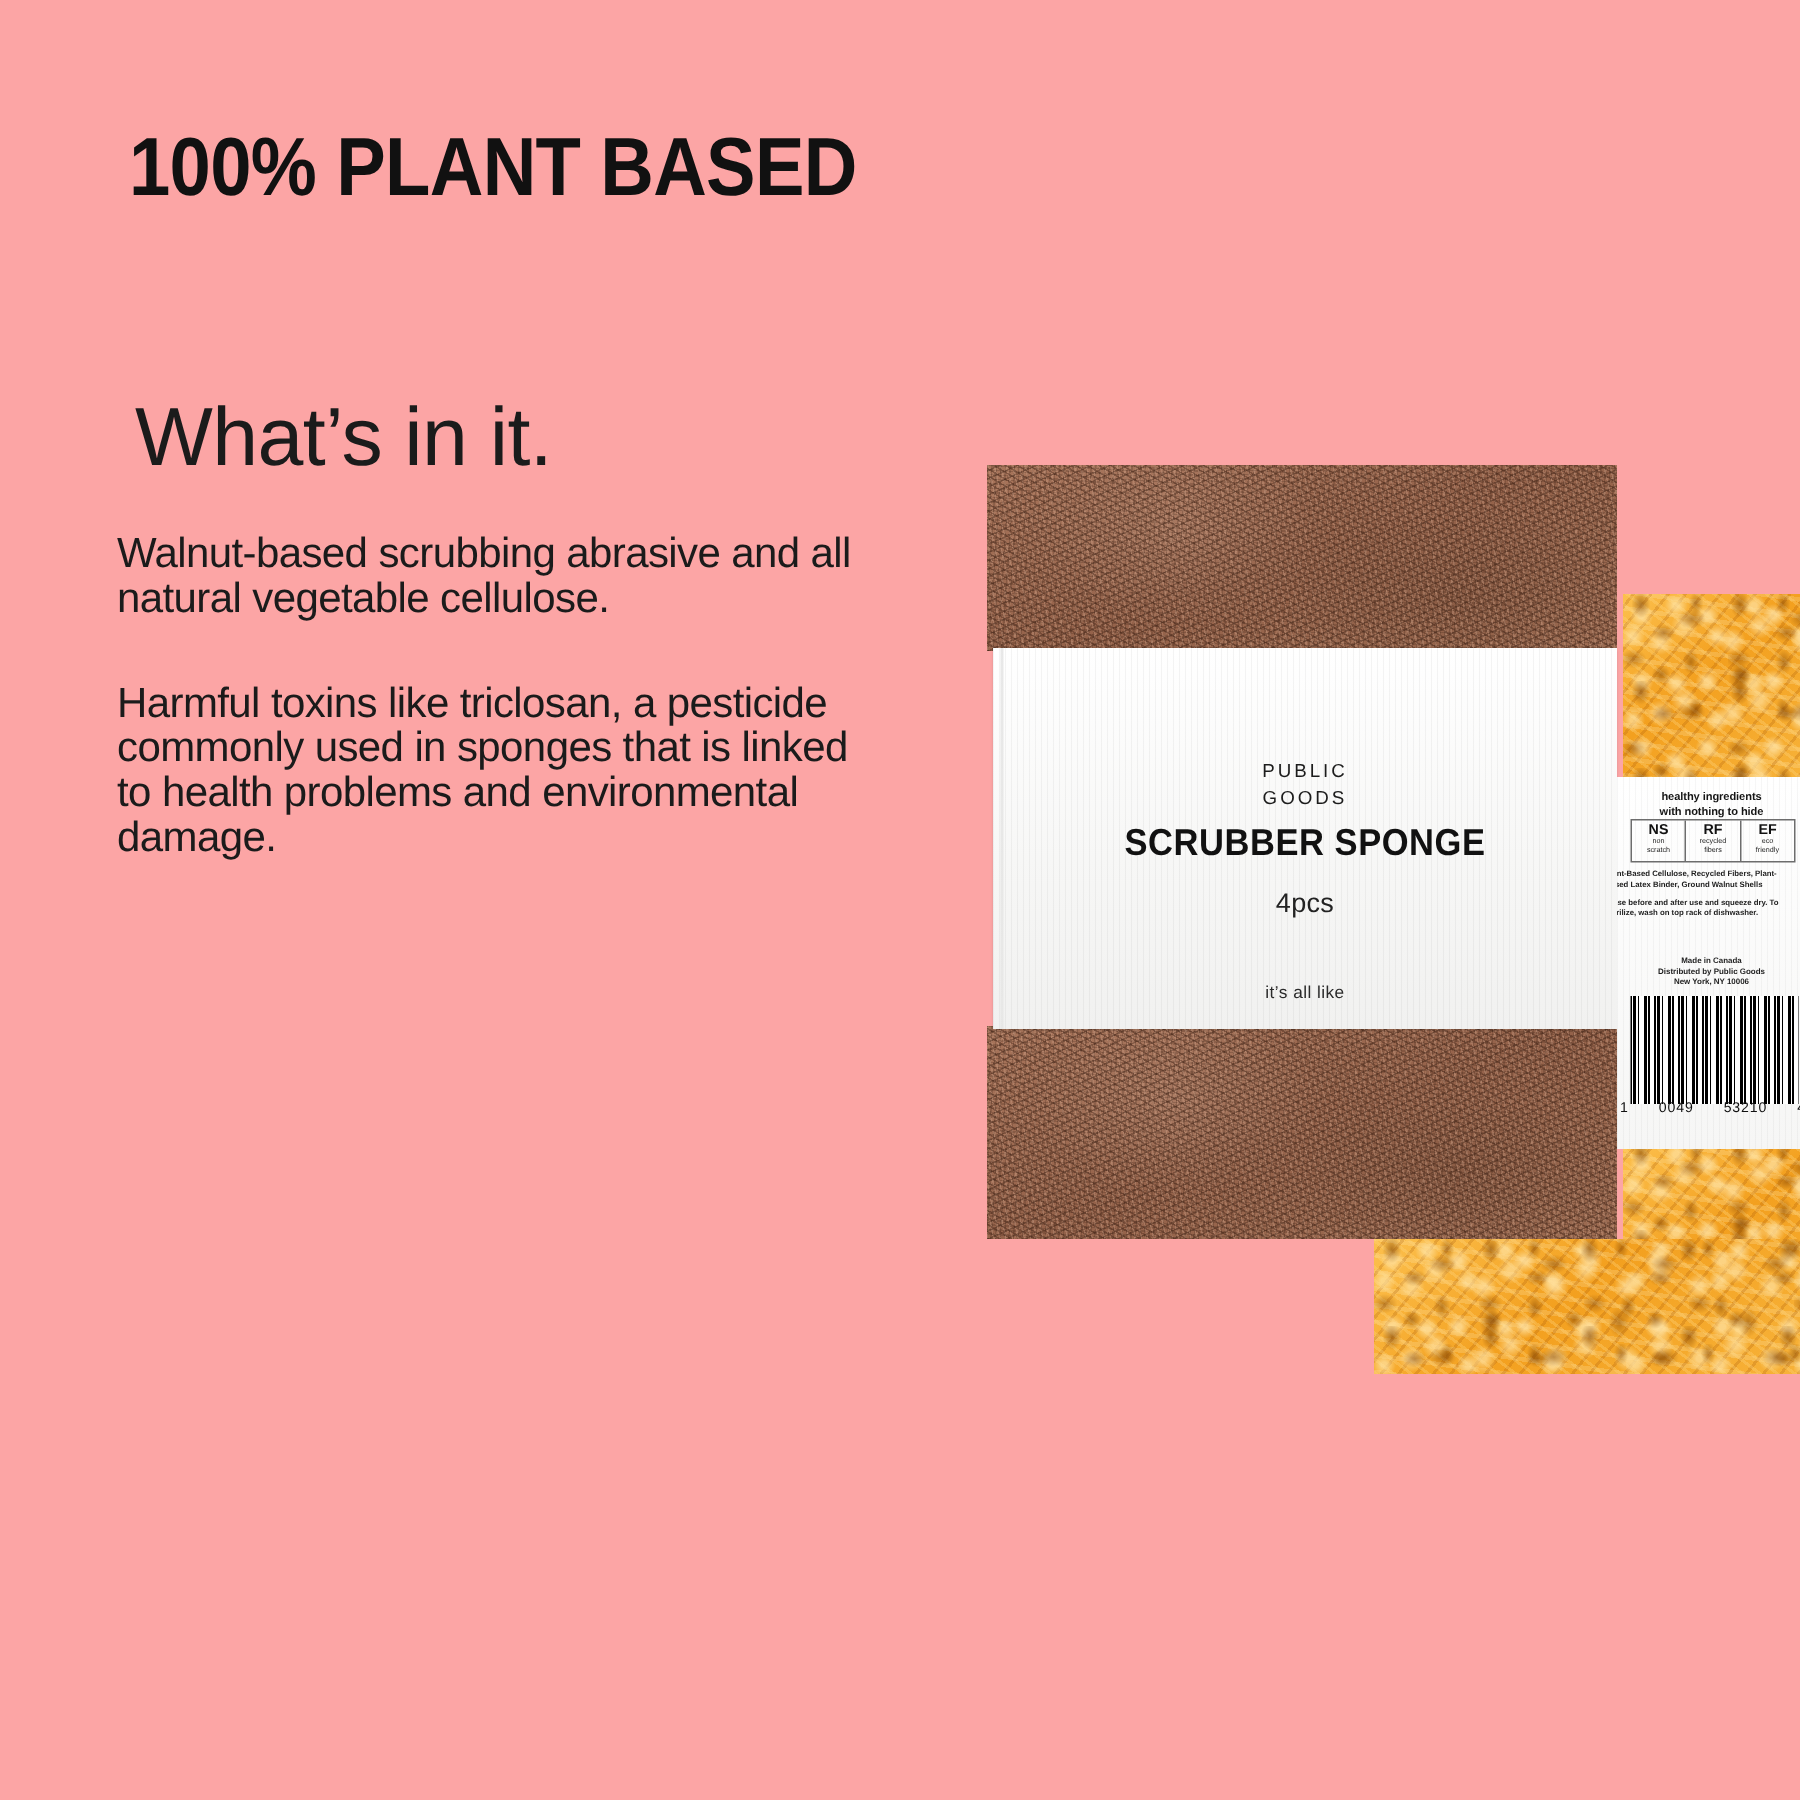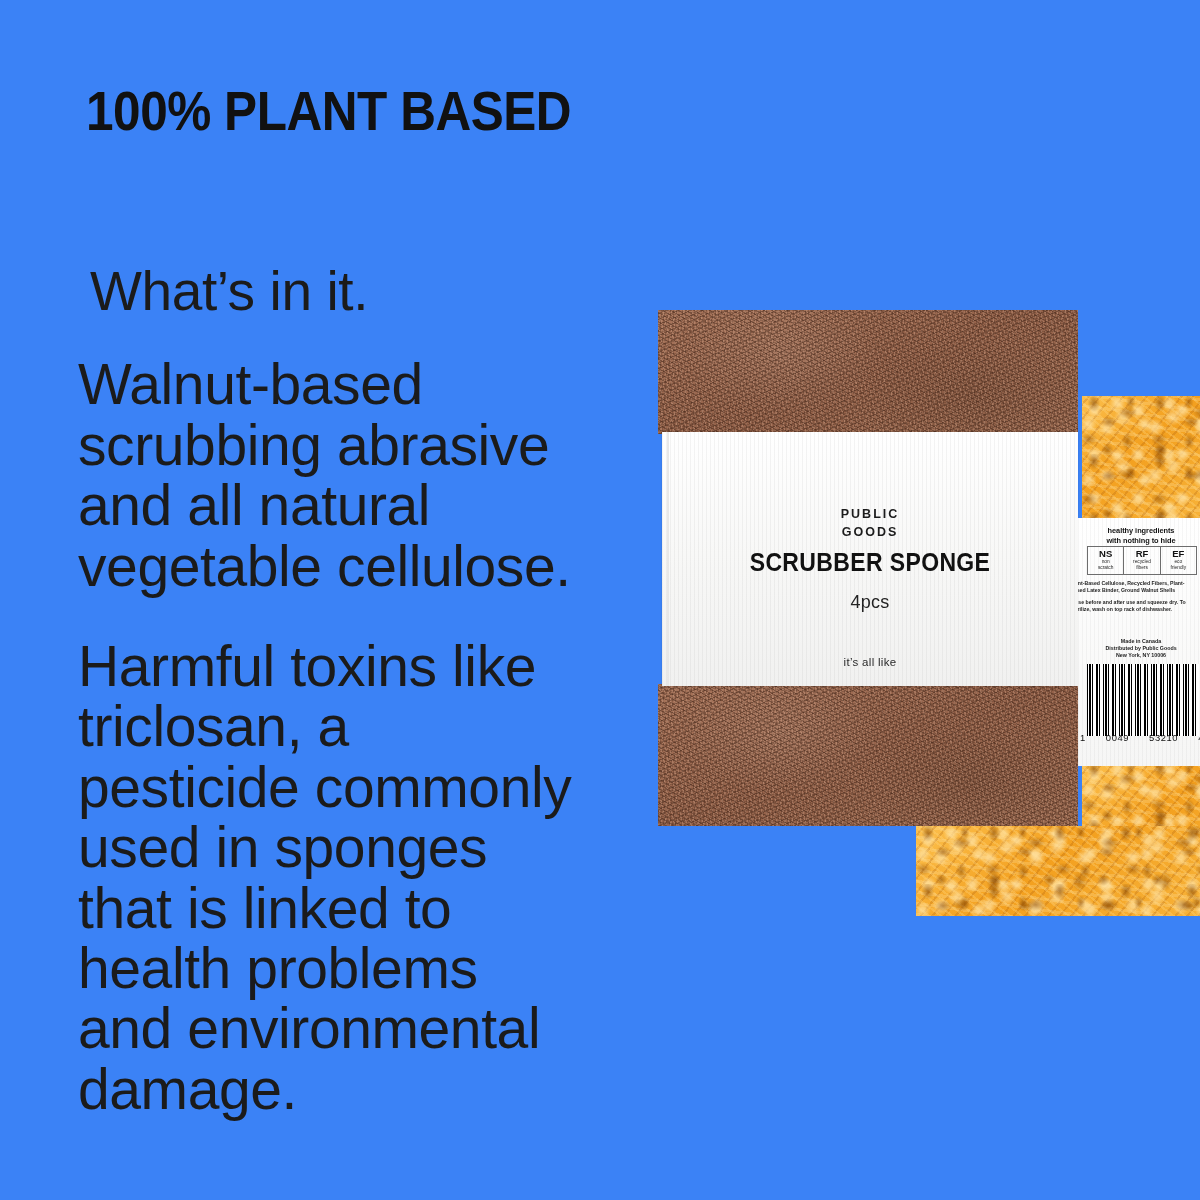--- a/index.html
+++ b/index.html
@@ -4,21 +4,21 @@
 <style>
   html, body {
     margin: 0;
     padding: 0;
     background: #ffffff;
   }
   #canvas {
     position: relative;
     width: 1200px;
     height: 1200px;
-    background: #3b82f6;
+    background: #fca5a5;
     overflow: hidden;
     font-family: "Liberation Sans", sans-serif;
     -webkit-font-smoothing: antialiased;
   }
 
   
   .headline {
     position: absolute;
     left: 86px;
     top: 84px;
@@ -41,21 +41,21 @@
   }
   .lede {
     font-size: 55px;
     line-height: 1.06;
     color: #1b1b1b;
     font-weight: 400;
     letter-spacing: -0.4px;
     margin: 0 0 34px 12px;
   }
   .para {
-    font-size: 57px;
+    font-size: 28px;
     line-height: 1.06;
     color: #1b1b1b;
     font-weight: 400;
     letter-spacing: -0.4px;
     margin: 0 0 40px 0;
     max-width: 500px;
   }
   .para.last { margin-bottom: 0; }
 
   
@@ -145,21 +145,21 @@
   }
   .brand {
     position: absolute;
     left: 0; right: 0;
     top: 74px;
     text-align: center;
     font-size: 12.5px;
     line-height: 1.42;
     letter-spacing: 2.0px;
     color: #1c1c1c;
-    font-weight: 700;
+    font-weight: 400;
   }
   .product-name {
     position: absolute;
     left: 0; right: 0;
     top: 116px;
     text-align: center;
     font-family: "Liberation Sans Narrow", "Liberation Sans", sans-serif;
     font-weight: 700;
     font-size: 25px;
     letter-spacing: 0.4px;

